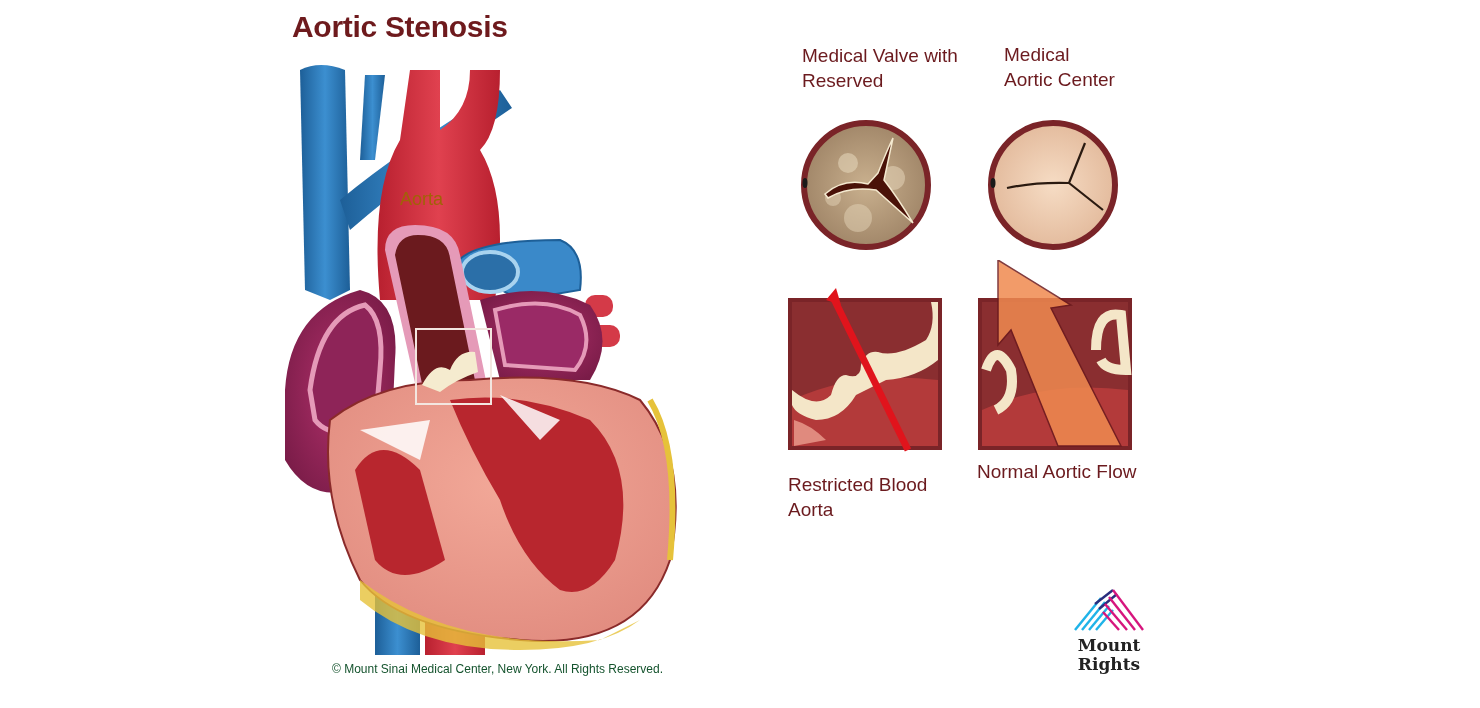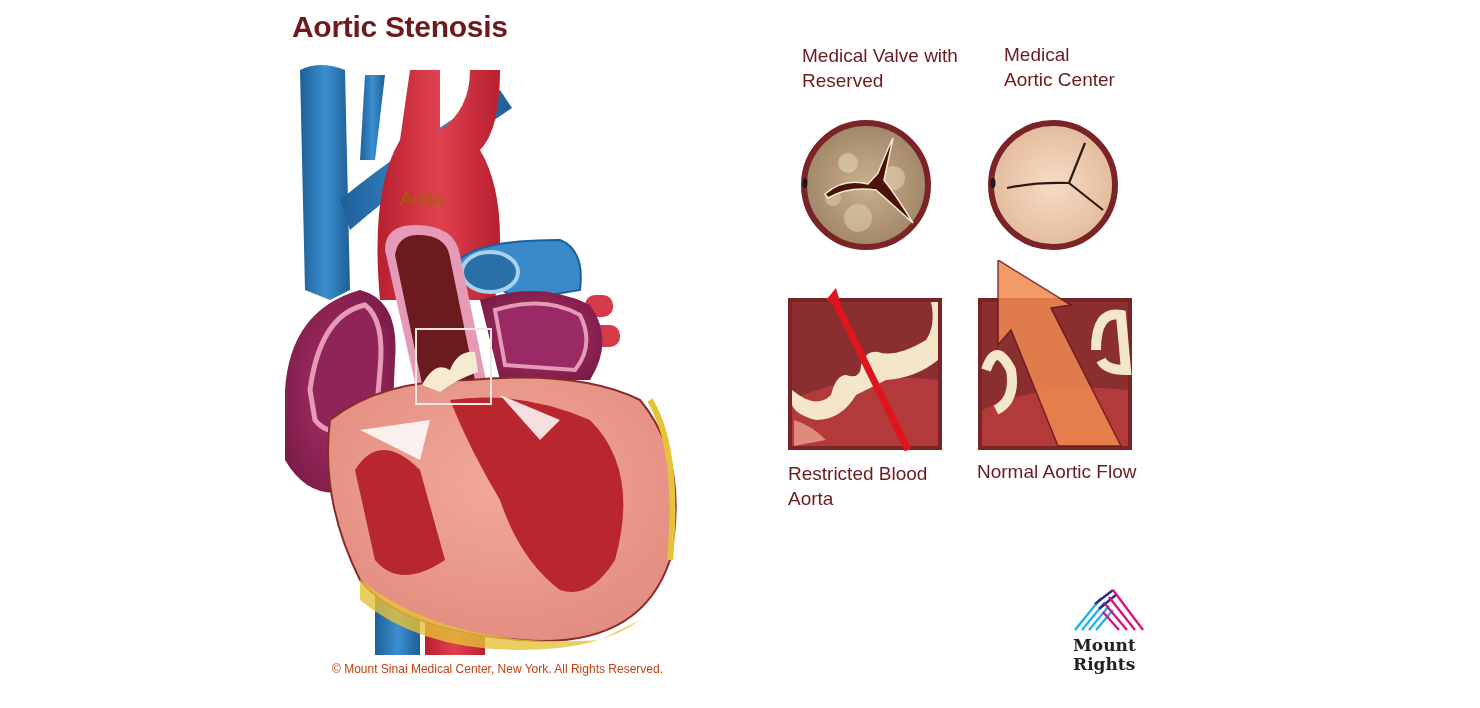--- a/index.html
+++ b/index.html
@@ -2,22 +2,22 @@
 <html><head>
 <meta charset="utf-8">
 <style>
   html, body { margin:0; padding:0; background:#ffffff; }
   body { width:1480px; height:708px; position:relative; overflow:hidden;
          font-family:"Liberation Sans", sans-serif; color:#6b1a1e; }
   .abs { position:absolute; }
   .title { left:292px; top:10px; font-size:30px; font-weight:bold; color:#6e1a1d; letter-spacing:-0.3px; }
   .label { font-size:19px; color:#6b1a1e; line-height:25px; }
   .aorta-label { left:400px; top:189px; font-size:18px; color:#a16207; }
-  .copyright { left:332px; top:662px; font-size:12px; color:#c2410c; }
-  .logo-text { font-family:"DejaVu Serif", serif; font-weight:bold; font-size:17px; color:#222; line-height:19px; }
+  .copyright { left:332px; top:662px; font-size:12px; color:#14532d; }
+  .logo-text { font-family:"DejaVu Serif", serif; font-weight:bold; font-size:17px; color:#222; line-height:19px;text-align:center; }
   svg { position:absolute; }
 </style>
 </head>
 <body>
 
 <div class="abs title">Aortic Stenosis</div>
 
 <svg style="left:270px;top:55px" width="440" height="600" viewBox="270 55 440 600">
   <defs>
     <linearGradient id="vein" x1="0" x2="1">
@@ -126,21 +126,21 @@
 
 <svg style="left:976px;top:260px" width="160" height="195" viewBox="0 0 160 195">
   <rect x="2" y="38" width="154" height="152" fill="#7a2428"></rect>
   <rect x="6" y="42" width="146" height="144" fill="#8a2e30"></rect>
   <path d="M6 150 Q70 120 152 130 L152 186 L6 186 Z" fill="#b33a3a"></path>
   <path d="M10 110 Q20 80 35 110 Q40 140 20 150" stroke="#f4e6c8" stroke-width="10" fill="none"></path>
   <path d="M120 90 Q120 50 145 55 L150 110 Q130 110 125 100" stroke="#f4e6c8" stroke-width="10" fill="none"></path>
   <path d="M22 0 L95 45 L75 48 L145 186 L82 186 L35 70 L22 85 Z" fill="#f08a50" opacity="0.85" stroke="#6b1a1e" stroke-width="1.5"></path>
 </svg>
 
-<div class="abs label" style="left:788px;top:461px">
+<div class="abs label" style="left:788px;top:472px">
   <div>Restricted Blood</div>
   <div>Aorta</div>
 </div>
 <div class="abs label" style="left:977px;top:459px">
   <div>Normal Aortic Flow</div>
 </div>
 
 <div class="abs" style="left:1073px;top:588px">
   <svg style="position:relative" width="72" height="44" viewBox="0 0 72 44">
     <g stroke-width="2.4">

